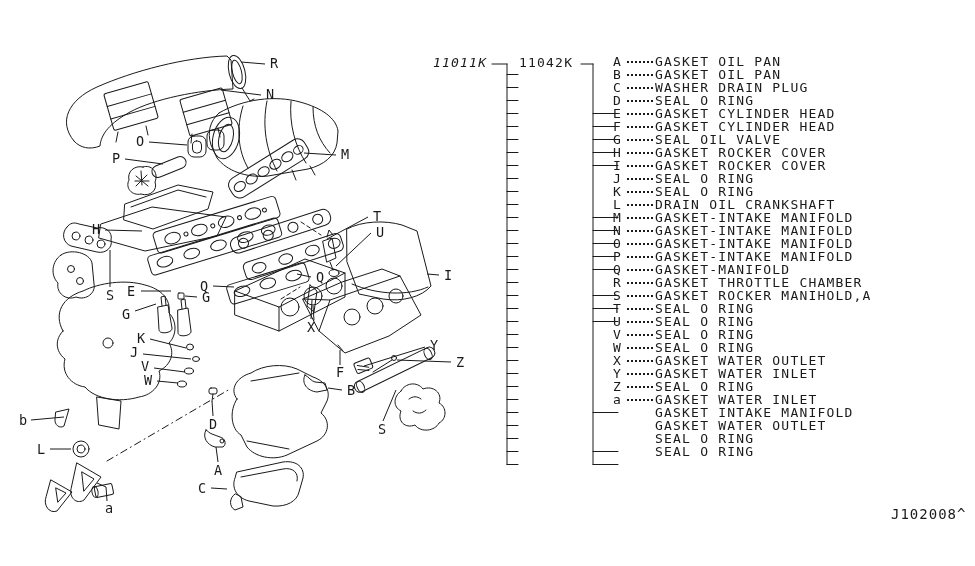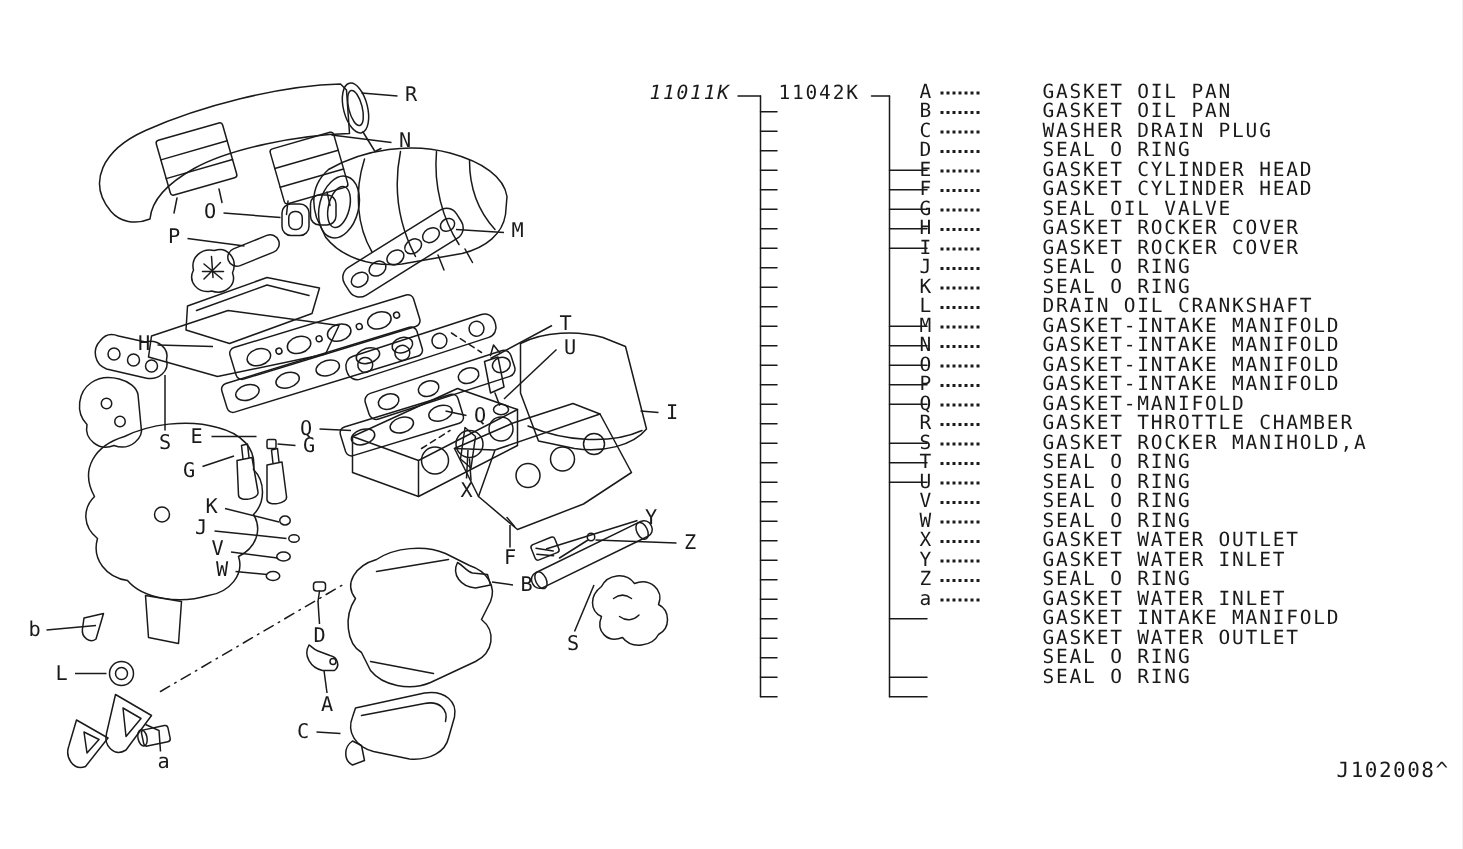--- a/index.html
+++ b/index.html
@@ -9,21 +9,21 @@
   .kit-label{position:absolute;font-size:13px;line-height:13px;letter-spacing:1.2px;white-space:pre;}
   #kit1-label{left:433px;top:56px;font-style:italic;}
   #kit2-label{left:519px;top:56px;}
   #diagram-code{position:absolute;left:891px;top:506px;font-size:14px;letter-spacing:1px;}
   #rows{position:absolute;left:613px;top:55px;}
   .row{display:flex;align-items:center;height:13px;font-size:13px;line-height:13px;
        letter-spacing:1.2px;white-space:pre;}
   .row .letter{display:inline-block;width:14px;}
   .row .dots{display:inline-block;width:26px;border-top:2px dotted #1a1a1a;margin-right:2px;}
   .row.noletter .dots{visibility:hidden;}
-  .row .desc{display:inline-block;margin-left:40px;}
+  .row .desc{display:inline-block;}
   svg{position:absolute;left:0;top:0;}
   .ln, .ln *{fill:none;stroke:#1a1a1a;stroke-width:1;stroke-linejoin:round;stroke-linecap:round;}
   .callout-letter{fill:#1a1a1a;stroke:none;font-family:"DejaVu Sans Mono","Liberation Mono",monospace;
                   font-size:13.5px;}
 </style>
 </head>
 <body>
 
 <div id="screen">
 

